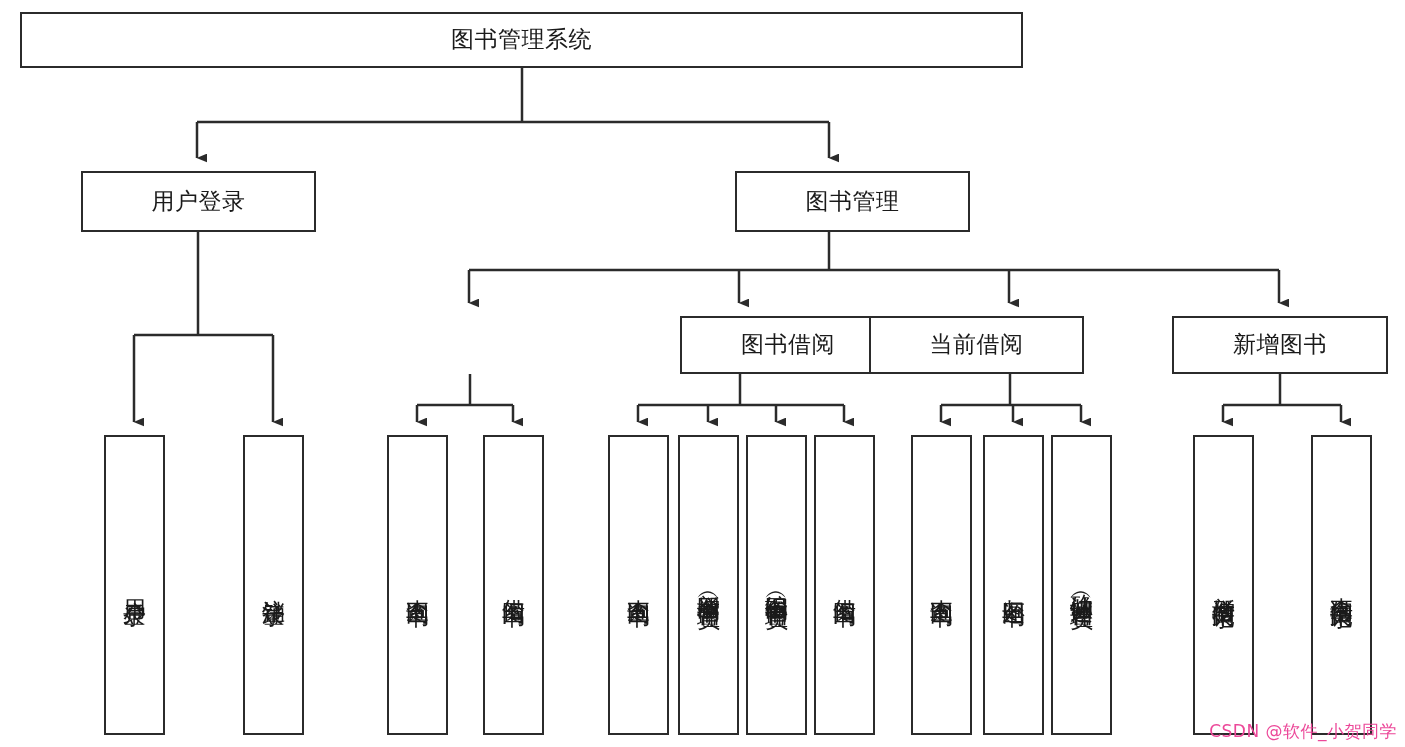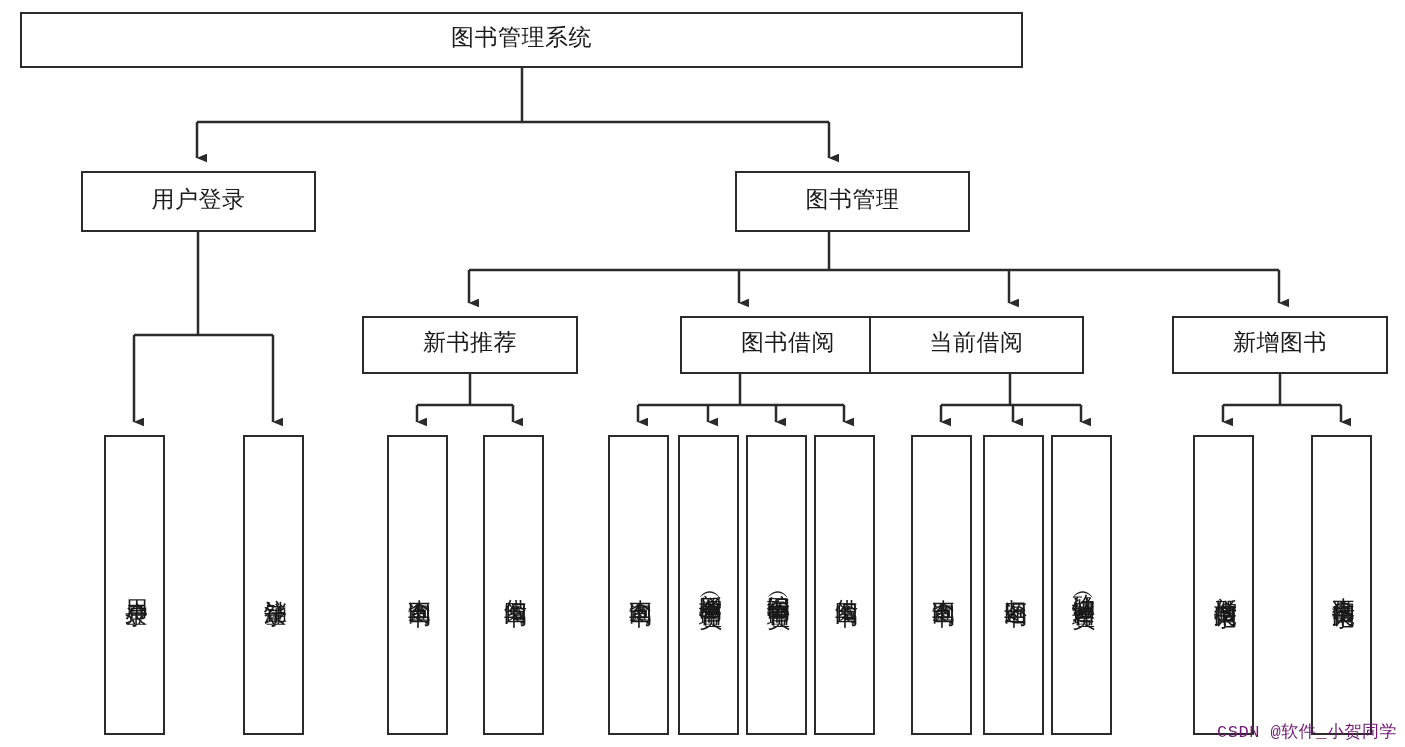--- a/index.html
+++ b/index.html
@@ -9,21 +9,20 @@
   }
   body {
     font-family: "DejaVu Sans", "Liberation Sans", sans-serif;
   }
   #canvas {
     position: relative;
     width: 1405px;
     height: 747px;
     background: #ffffff;
     overflow: hidden;
-    font-family: Liberation Mono, monospace;
   }
   #diagram-svg {
     position: absolute;
     left: 0;
     top: 0;
     width: 1405px;
     height: 747px;
   }
   .node {
     position: absolute;
@@ -49,21 +48,21 @@
     text-orientation: upright;
     font-size: 23px;
     letter-spacing: 2px;
     white-space: nowrap;
   }
   #watermark {
     position: absolute;
     right: 8px;
     bottom: 4px;
     font-size: 17px;
-    color: #701a75;
+    color: #ec4899;
     letter-spacing: 0.5px;
     white-space: nowrap;
     pointer-events: none;
   }
 </style>
 </head>
 <body>
 
 <div id="canvas">
 
@@ -136,23 +135,20 @@
     <span class="label">图书管理系统</span>
   </div>
 
   <div class="node horizontal" style="left:81px; top:171px; width:235px; height:61px;">
     <span class="label">用户登录</span>
   </div>
   <div class="node horizontal" style="left:711px; top:171px; width:235px; height:61px;margin-left:24px;">
     <span class="label">图书管理</span>
   </div>
 
-  <div class="node horizontal" style="left:362px; top:316px; width:216px; height:58px;">
-    <span class="label">新书推荐</span>
-  </div>
   <div class="node horizontal" style="left:632px; top:316px; width:216px; height:58px;margin-left:48px;">
     <span class="label">图书借阅</span>
   </div>
   <div class="node horizontal" style="left:869px; top:316px; width:215px; height:58px;">
     <span class="label">当前借阅</span>
   </div>
   <div class="node horizontal" style="left:1172px; top:316px; width:216px; height:58px;">
     <span class="label">新增图书</span>
   </div>
 

